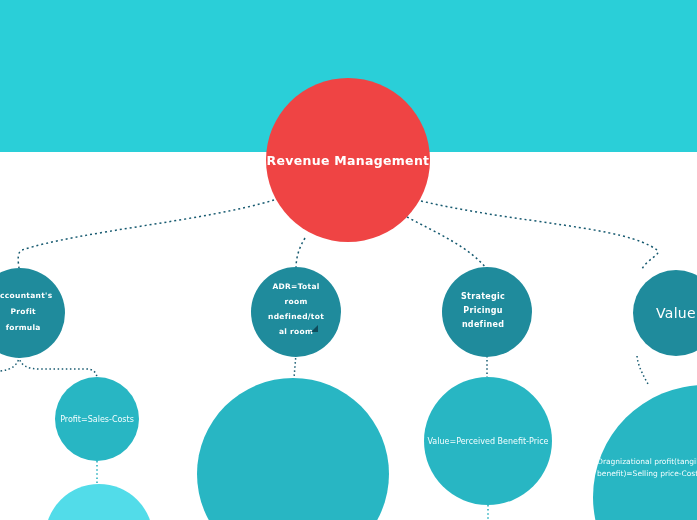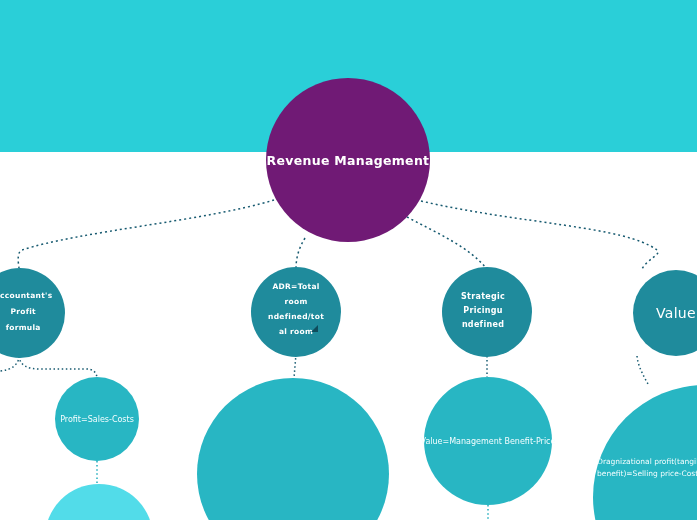--- a/index.html
+++ b/index.html
@@ -3,21 +3,21 @@
 <meta charset="utf-8">
 <style>
   html,body{margin:0;padding:0;background:#ffffff;}
   #canvas{
     position:relative;width:697px;height:520px;overflow:hidden;
     background:#ffffff;font-family:"DejaVu Sans","Liberation Sans",sans-serif;
   }
   .banner{position:absolute;left:0;top:0;width:697px;height:152px;background:#2acfd8;}
   .links{position:absolute;left:0;top:0;width:697px;height:520px;pointer-events:none;}
   .node{position:absolute;border-radius:50%;display:flex;align-items:center;justify-content:center;}
-  .node-root{background:#701a75;align-items:center;}
+  .node-root{background:#ef4444;align-items:center;}
   .node-l2{background:#1f8b9c;}
   .node-l3{background:#28b6c3;}
   .node-l4{background:#52dce9;}
   .root-label{color:#ffffff;font-weight:700;font-size:12.5px;letter-spacing:.3px;white-space:nowrap;}
   .l2-lines{position:absolute;text-align:center;color:#ffffff;font-weight:700;}
   .l2-lines div{white-space:nowrap;letter-spacing:.3px;}
   .acc-lines{left:19px;top:20px;font-size:7.5px;line-height:16px;}
   .adr-lines{left:17px;top:12px;font-size:7.5px;line-height:15px;}
   .str-lines{left:19px;top:23px;font-size:8px;line-height:14px;}
   .value-label{color:#ffffff;font-weight:400;font-size:14px;letter-spacing:.3px;white-space:nowrap;}
@@ -95,21 +95,21 @@
   <div class="node node-l3" style="left:55px;top:377px;width:84px;height:84px;">
     <span class="l3-label">Profit=Sales-Costs</span>
   </div>
 
   <div class="node node-l3" style="left:197px;top:378px;width:192px;height:192px;">
     <div class="l3-lines occ-lines">
     </div>
   </div>
 
   <div class="node node-l3" style="left:424px;top:377px;width:128px;height:128px;">
-    <span class="l3-label">Value=Management Benefit-Price</span>
+    <span class="l3-label">Value=Perceived Benefit-Price</span>
   </div>
 
   <div class="node node-l3" style="left:593px;top:385px;width:224px;height:224px;">
     <div class="l3-lines org-lines">
       <div>Oragnizational profit(tangible</div>
       <div>benefit)=Selling price-Costs</div>
     </div>
   </div>
 
   <div class="node node-l4" style="left:45px;top:484px;width:108px;height:108px;"></div>

